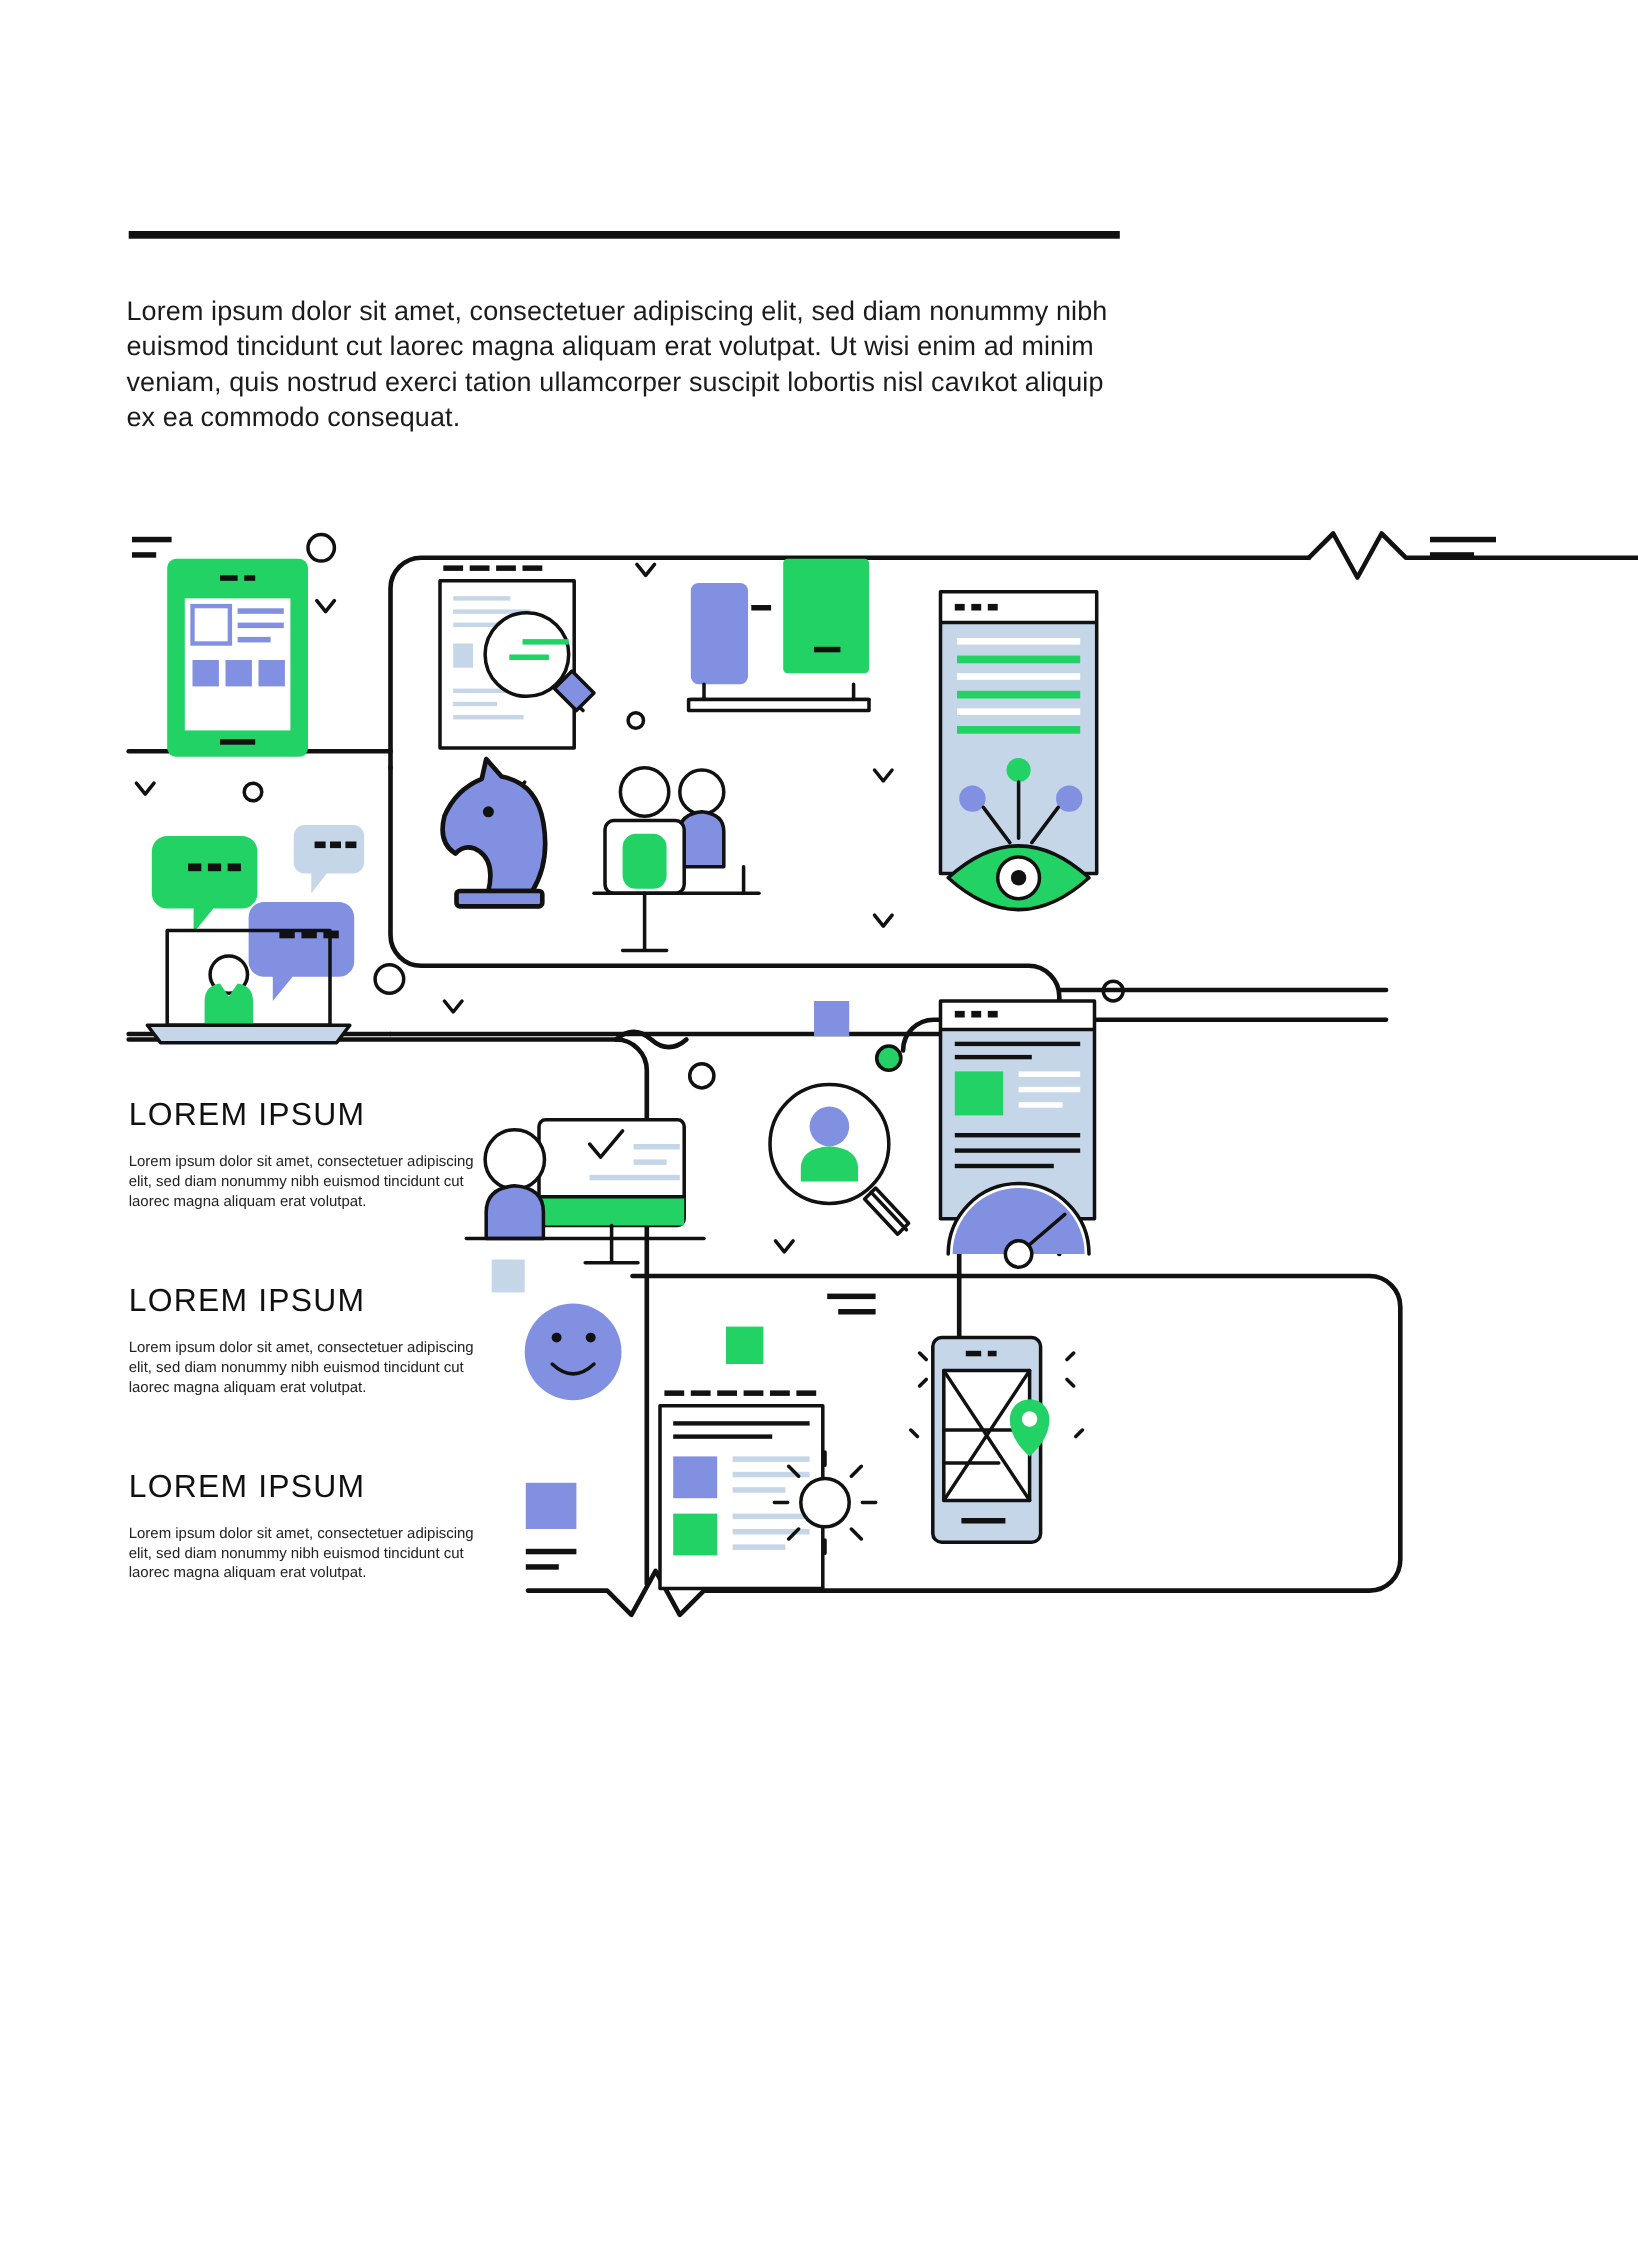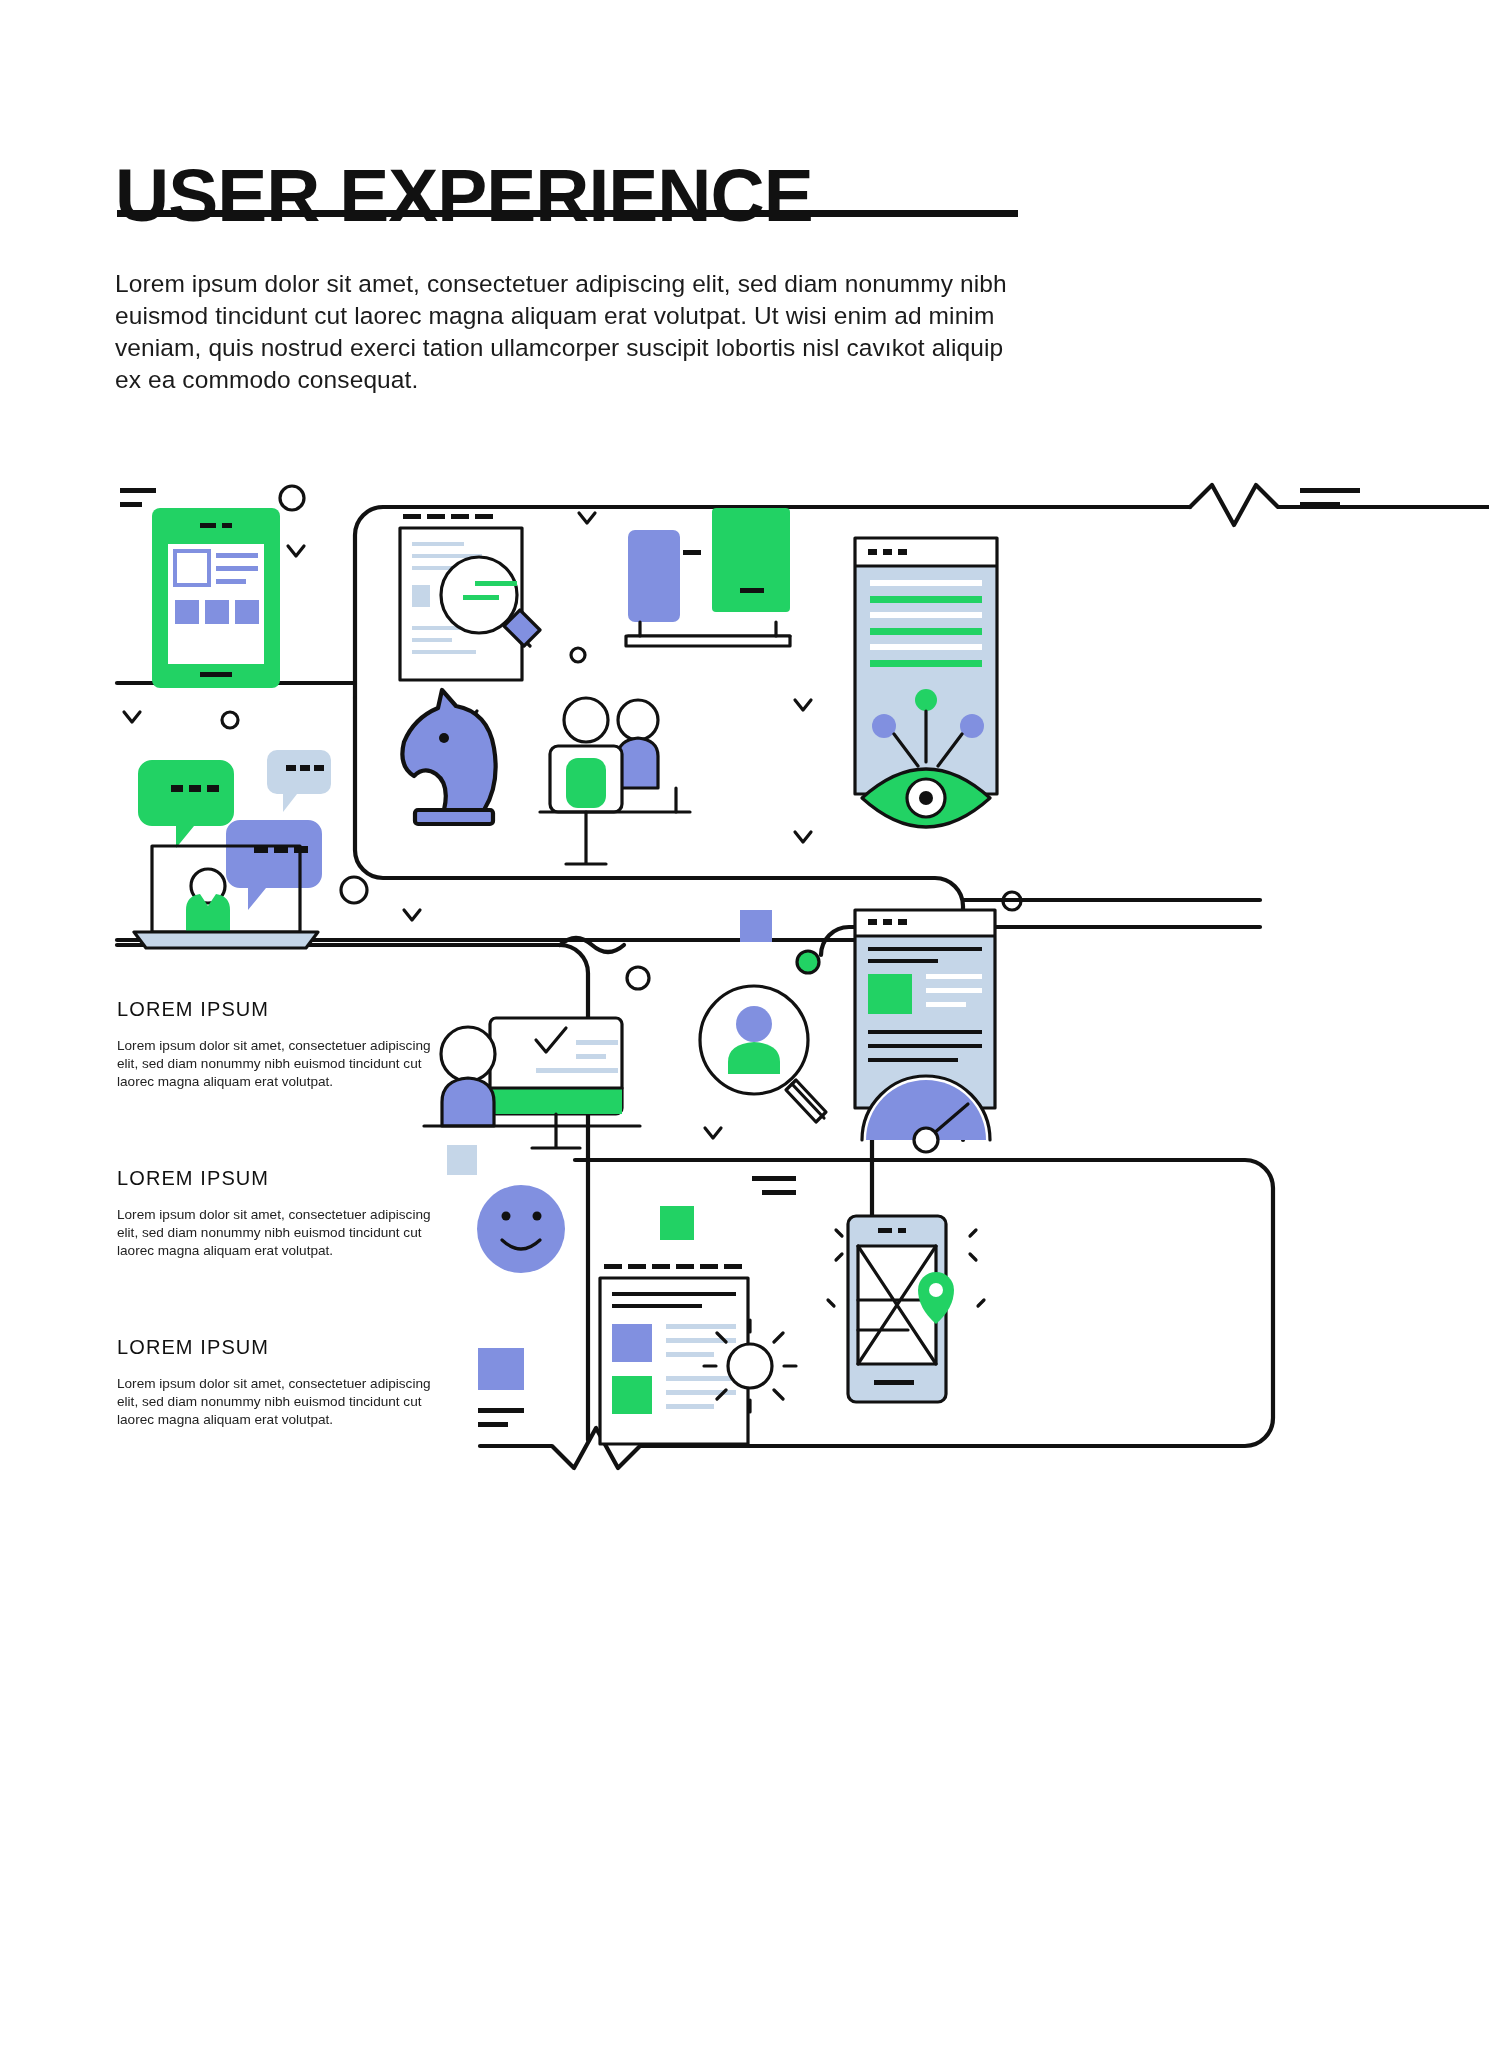--- a/index.html
+++ b/index.html
@@ -10,34 +10,33 @@
   
   .title{position:absolute;left:115px;top:108px;font-size:75px;line-height:1;
          font-weight:700;letter-spacing:-1px;color:#111;
          font-family:"Liberation Sans", sans-serif;}
   .rule{position:absolute;left:117px;top:210px;width:901px;height:7px;background:#111;}
   .intro{position:absolute;left:115px;top:243px;width:908px;font-size:24.5px;
          line-height:32px;color:#1b1b1b;letter-spacing:.1px;}
 
   
   .block{position:absolute;left:117px;width:330px;}
-  .block h3{margin:0 0 16px 0;font-size:20px;font-weight:400;letter-spacing:1.1px;color:#111;}
+  .block h3{margin:0 0 16px 0;font-size:29px;font-weight:400;letter-spacing:1.1px;color:#111;}
   .block p{margin:0;font-size:13.6px;line-height:18px;color:#222;}
   #blk0{top:998px;} #blk1{top:1167px;} #blk2{top:1336px;}
 
   
   .art{position:absolute;left:0;top:440px;width:1489px;height:1040px;}
   svg{display:block;}
 </style>
 </head>
 <body>
 
 <div class="page">
 
-  <h1 class="title">USER EXPERIENCE</h1>
   <div class="rule"></div>
   <p class="intro">Lorem ipsum dolor sit amet, consectetuer adipiscing elit, sed diam nonummy nibh euismod tincidunt cut laorec  magna aliquam erat volutpat. Ut wisi enim ad minim veniam, quis nostrud exerci tation ullamcorper suscipit lobortis nisl cavıkot aliquip ex ea commodo consequat.</p>
 
   <div class="block" id="blk0">
     <h3>LOREM IPSUM</h3>
     <p>Lorem ipsum dolor sit amet, consectetuer adipiscing elit, sed diam nonummy nibh euismod tincidunt cut laorec  magna aliquam erat volutpat.</p>
   </div>
   <div class="block" id="blk1">
     <h3>LOREM IPSUM</h3>
     <p>Lorem ipsum dolor sit amet, consectetuer adipiscing elit, sed diam nonummy nibh euismod tincidunt cut laorec  magna aliquam erat volutpat.</p>

